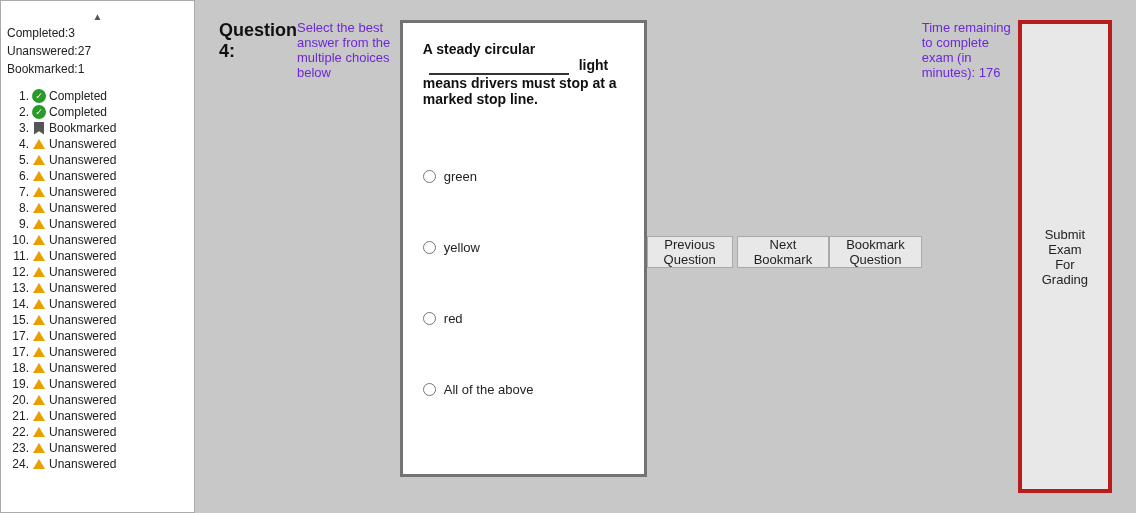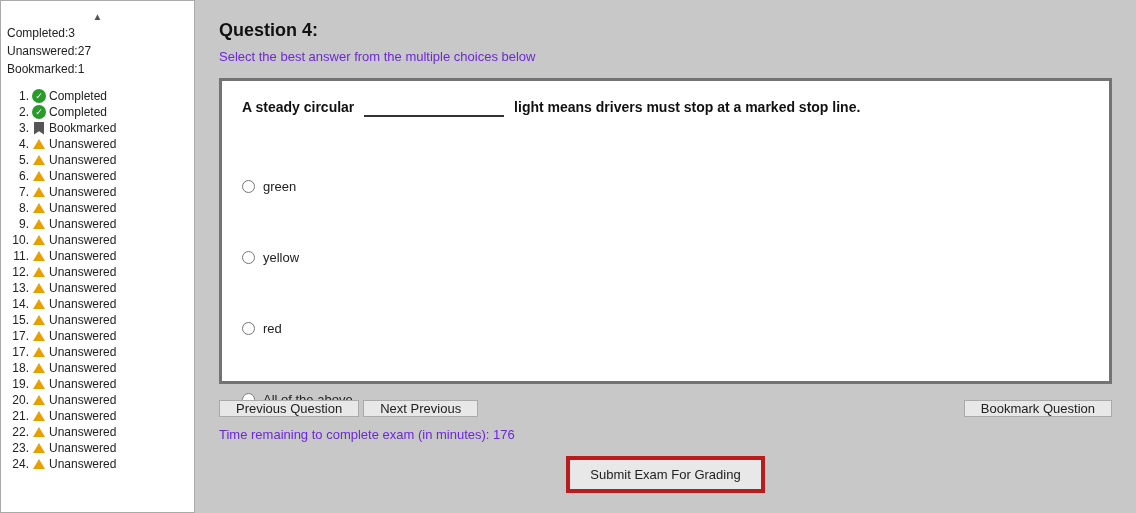--- a/index.html
+++ b/index.html
@@ -107,21 +107,21 @@
       background: #555;
       clip-path: polygon(0 0, 100% 0, 100% 100%, 50% 75%, 0 100%);
     }
 
     
     .content-area {
       flex: 1;
       background: #c8c8c8;
       padding: 20px 24px;
       display: flex;
-      flex-direction: column;
+      flex-direction: row;
     }
 
     .question-title {
       font-size: 18px;
       font-weight: bold;
       color: #111;
       margin-bottom: 8px;
     }
 
     .question-instruction {
@@ -434,21 +434,21 @@
           </li>
           <li>
             <input type="radio" name="question4" id="opt4" style="">
             <label for="opt4" style="cursor: pointer;">All of the above</label>
           </li>
         </ul>
     </div>
 
     <div class="bottom-bar">
       <button class="btn btn-prev">Previous Question</button>
-      <button class="btn btn-next">Next Previous</button>
+      <button class="btn btn-next">Next Bookmark</button>
       <button class="btn btn-bookmark">Bookmark Question</button>
     </div>
 
     <div class="time-remaining">Time remaining to complete exam (in minutes): 176</div>
 
     <div class="submit-area">
       <button class="btn-submit">Submit Exam For Grading</button>
     </div>
   </div>
 

